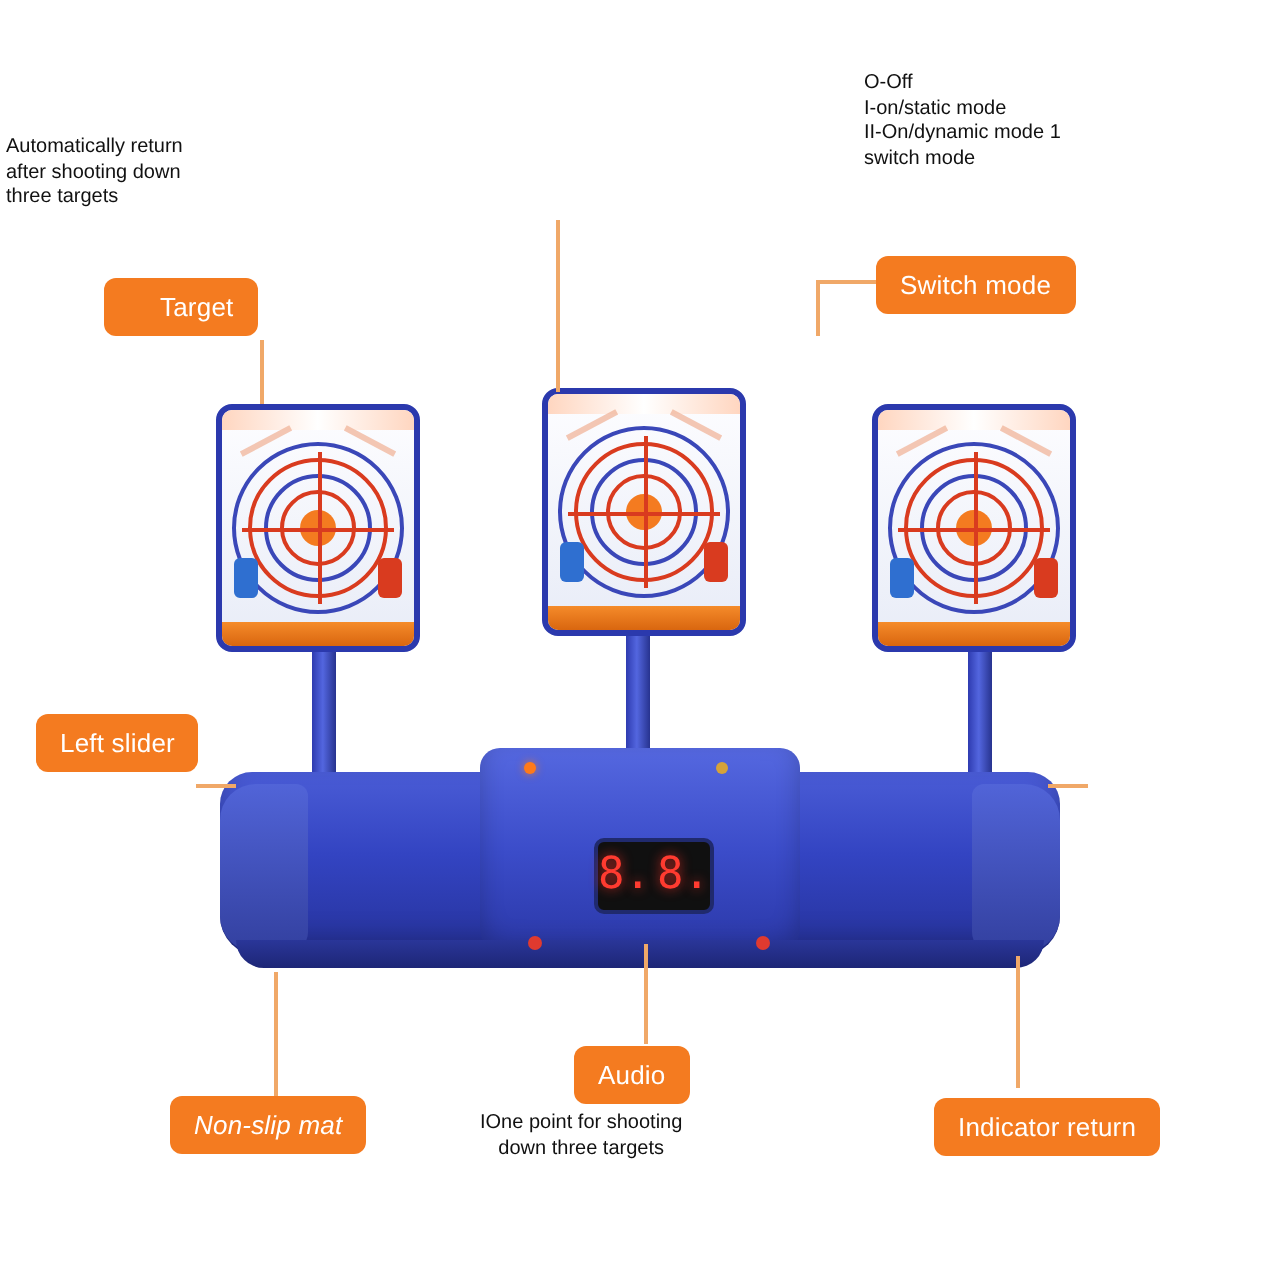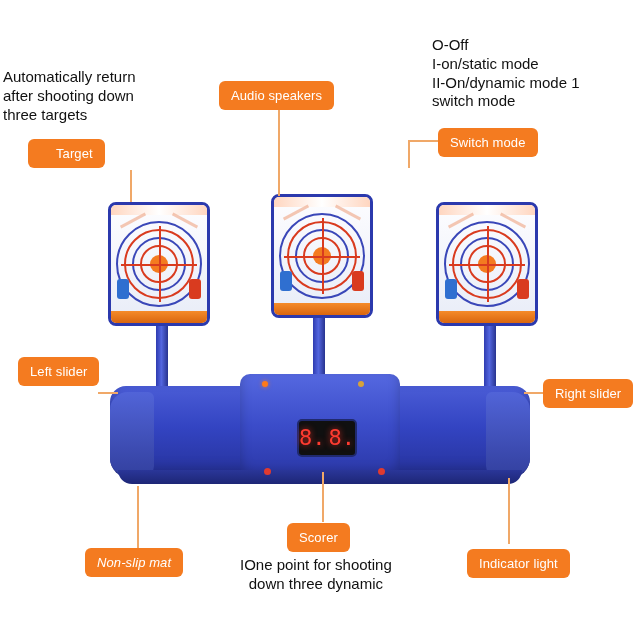--- a/index.html
+++ b/index.html
@@ -21,21 +21,21 @@
     font-size:13px;
     line-height:1;
     padding:8px 12px;
     border-radius:6px;
     white-space:nowrap;
     letter-spacing:.1px;
   }
   
   .note{
     position:absolute;
-    font-size:15px;
+    font-size:10px;
     line-height:1.25;
     color:#111;
     white-space:pre-line;
   }
   
   .leader{position:absolute;background:#f0a868;}
   .leader.h{height:1.5px;}
   .leader.v{width:1.5px;}
 
   
@@ -231,24 +231,22 @@
   <div class="leader v" style="left:508px;top:478px;height:66px;"></div>
 
   <div class="note" style="left:3px;top:68px;">Automatically return
 after shooting down
 three targets</div>
   <div class="note" style="left:432px;top:36px;">O-Off
 I-on/static mode
 II-On/dynamic mode 1
 switch mode</div>
   <div class="note" style="left:240px;top:556px;text-align:center;">IOne point for shooting
-down three dynamic</div>
-
-  <div class="chip" style="left:28px;top:139px;padding-left:28px;">Target</div>
-  <div class="chip" style="left:219px;top:81px;">Audio speakers</div>
+down three targets</div>
+
+  <div class="chip" style="left:52px;top:139px;padding-left:28px;">Target</div>
   <div class="chip" style="left:438px;top:128px;">Switch mode</div>
   <div class="chip" style="left:18px;top:357px;">Left slider</div>
-  <div class="chip" style="left:543px;top:379px;">Right slider</div>
   <div class="chip" style="left:85px;top:548px;font-style:italic;">Non-slip mat</div>
-  <div class="chip" style="left:287px;top:523px;">Scorer</div>
-  <div class="chip" style="left:467px;top:549px;">Indicator light</div>
+  <div class="chip" style="left:287px;top:523px;">Audio</div>
+  <div class="chip" style="left:467px;top:549px;">Indicator return</div>
 
 </div>
 
 </body></html>

